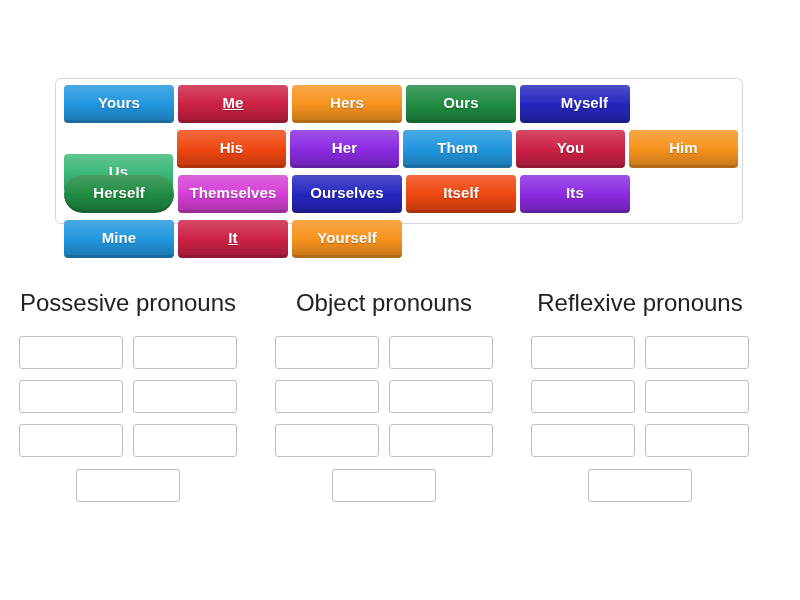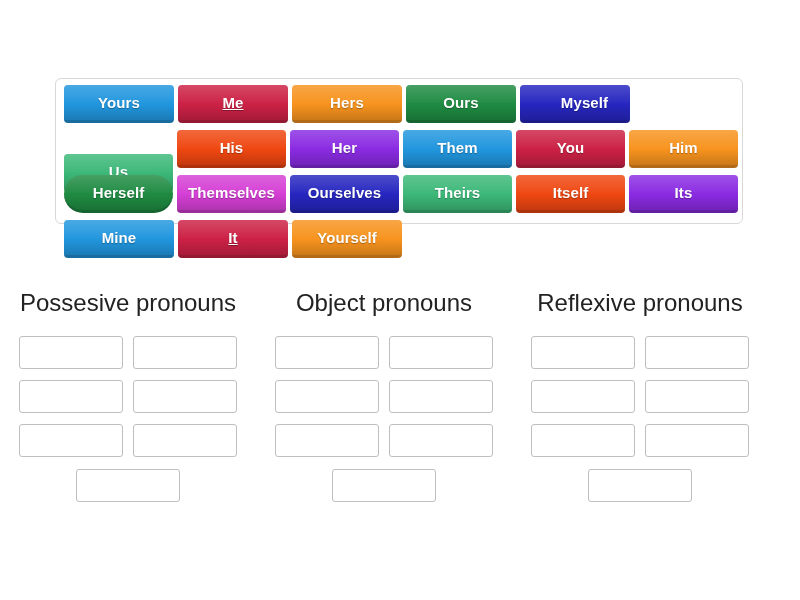--- a/index.html
+++ b/index.html
@@ -123,21 +123,20 @@
       <div class="tile" style="background: linear-gradient(rgb(239, 71, 17) 0%, rgb(239, 71, 17) 55%, rgb(196, 58, 14) 100%); border-bottom: 3px solid rgb(172, 51, 12);">His</div>
       <div class="tile" style="background: linear-gradient(rgb(138, 43, 226) 0%, rgb(138, 43, 226) 55%, rgb(113, 35, 185) 100%); border-bottom: 3px solid rgb(99, 31, 163);">Her</div>
       <div class="tile" style="background: linear-gradient(rgb(33, 150, 222) 0%, rgb(33, 150, 222) 55%, rgb(27, 123, 182) 100%); border-bottom: 3px solid rgb(24, 108, 160);">Them</div>
       <div class="tile" style="background: linear-gradient(rgb(204, 33, 69) 0%, rgb(204, 33, 69) 55%, rgb(167, 27, 57) 100%); border-bottom: 3px solid rgb(147, 24, 50);">You</div>
       <div class="tile" style="background: linear-gradient(rgb(247, 147, 30) 0%, rgb(247, 147, 30) 55%, rgb(203, 121, 25) 100%); border-bottom: 3px solid rgb(178, 106, 22);">Him</div>
     </div>
     <div class="tile-row">
       <div class="tile" style="background: linear-gradient(rgb(31, 139, 66) 0%, rgb(31, 139, 66) 55%, rgb(25, 114, 54) 100%); border-bottom: 3px solid rgb(22, 100, 48); border-radius: 19px;">Herself</div>
       <div class="tile" style="background: linear-gradient(rgb(213, 63, 213) 0%, rgb(213, 63, 213) 55%, rgb(175, 52, 175) 100%); border-bottom: 3px solid rgb(153, 45, 153);">Themselves</div>
       <div class="tile" style="background: linear-gradient(rgb(38, 38, 192) 0%, rgb(38, 38, 192) 55%, rgb(31, 31, 157) 100%); border-bottom: 3px solid rgb(27, 27, 138);">Ourselves</div>
-      <div class="tile" style="background: linear-gradient(rgb(60, 184, 120) 0%, rgb(60, 184, 120) 55%, rgb(49, 151, 98) 100%); border-bottom: 3px solid rgb(43, 132, 86);">Theirs</div>
       <div class="tile" style="background: linear-gradient(rgb(239, 71, 17) 0%, rgb(239, 71, 17) 55%, rgb(196, 58, 14) 100%); border-bottom: 3px solid rgb(172, 51, 12);">Itself</div>
       <div class="tile" style="background: linear-gradient(rgb(138, 43, 226) 0%, rgb(138, 43, 226) 55%, rgb(113, 35, 185) 100%); border-bottom: 3px solid rgb(99, 31, 163);">Its</div>
     </div>
     <div class="tile-row">
       <div class="tile" style="background: linear-gradient(rgb(33, 150, 222) 0%, rgb(33, 150, 222) 55%, rgb(27, 123, 182) 100%); border-bottom: 3px solid rgb(24, 108, 160);">Mine</div>
       <div class="tile" style="background: linear-gradient(rgb(204, 33, 69) 0%, rgb(204, 33, 69) 55%, rgb(167, 27, 57) 100%); border-bottom: 3px solid rgb(147, 24, 50); text-decoration: underline;">It</div>
       <div class="tile" style="background: linear-gradient(rgb(247, 147, 30) 0%, rgb(247, 147, 30) 55%, rgb(203, 121, 25) 100%); border-bottom: 3px solid rgb(178, 106, 22);">Yourself</div>
     </div>
   </div>
 

